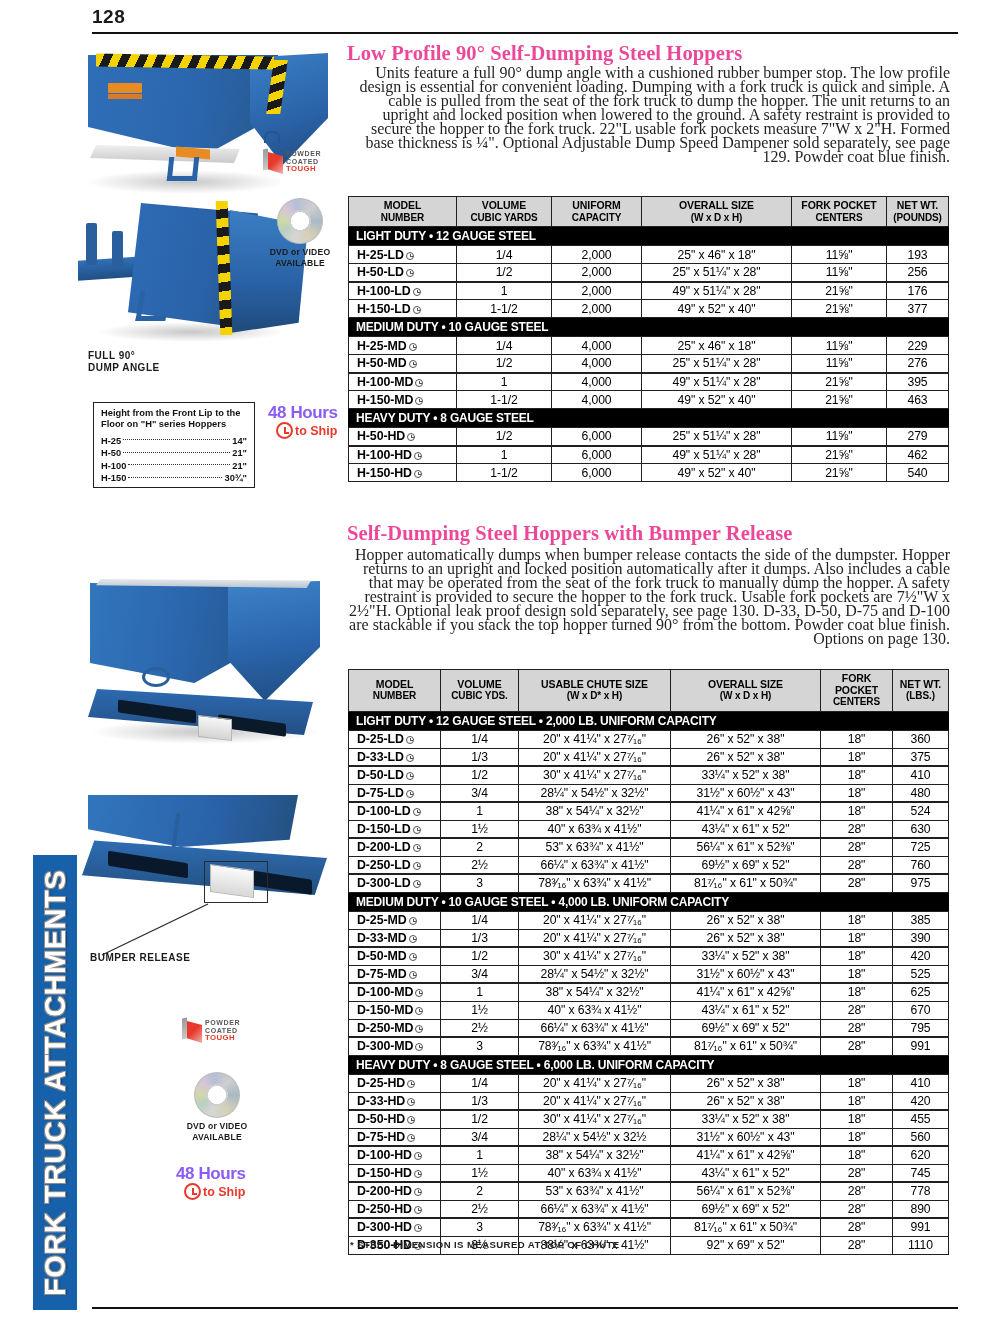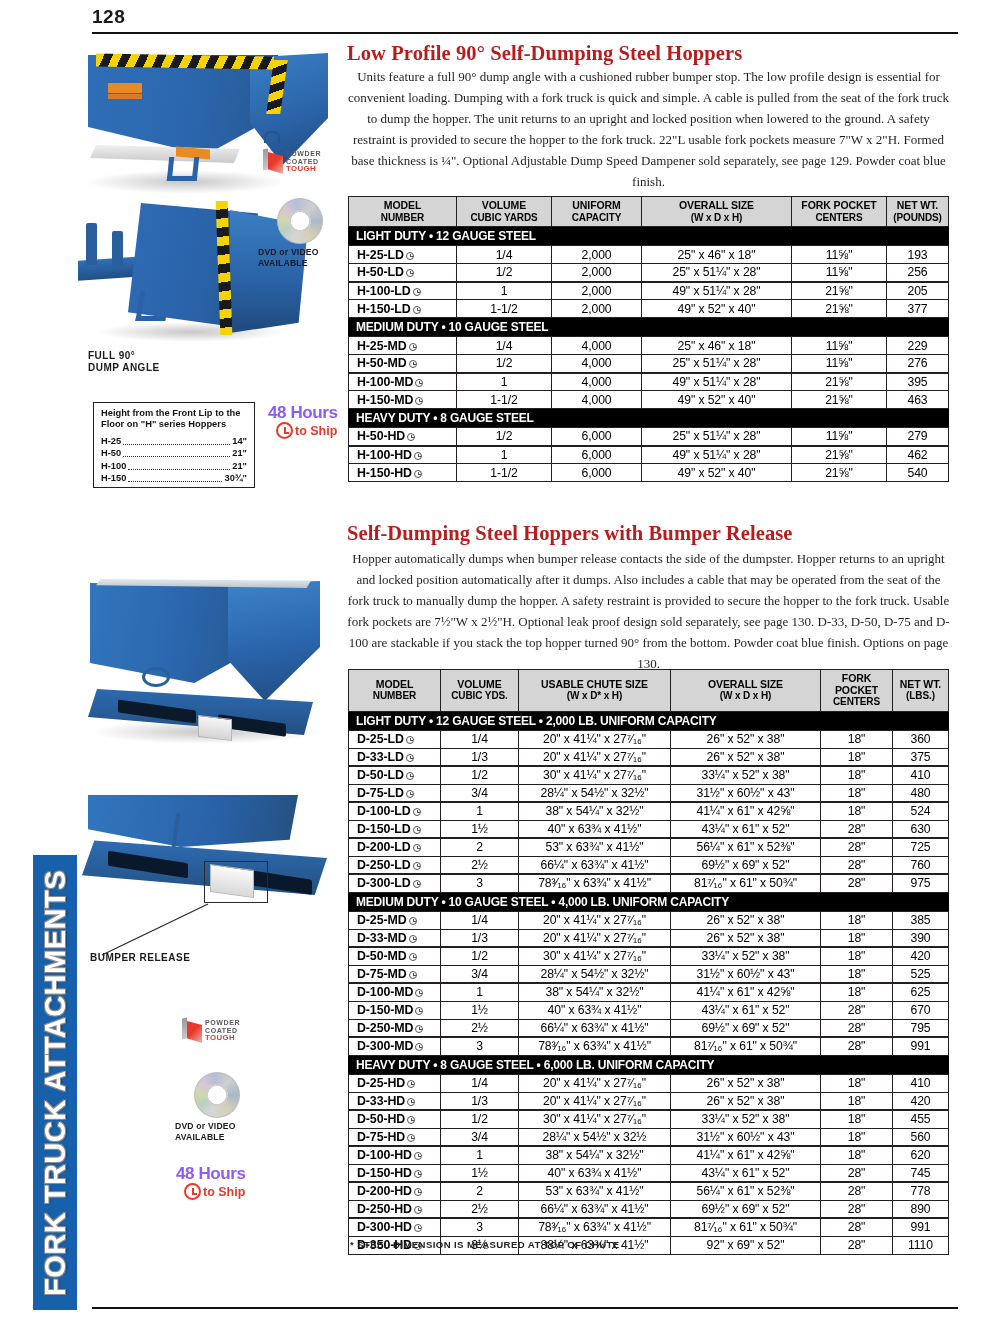--- a/index.html
+++ b/index.html
@@ -49,31 +49,31 @@
       -1px -1px 0 #8c8c8c,  1px -1px 0 #8c8c8c,
       -1px  1px 0 #8c8c8c,  1px  1px 0 #8c8c8c,
        0 2px 2px rgba(0,0,0,.35);
   }
 
   
   .sec-title {
     position:absolute;
     font-family:"Liberation Serif", serif;
     font-weight:bold;
-    color:#b91c1c;
+    color:#ec4899;
     font-size:20.5px;
     letter-spacing:0.1px;
   }
   .sec-body {
     position:absolute;
     font-family:"Liberation Serif", serif;
-    font-size:13px;
-    line-height:21px;
+    font-size:16px;
+    line-height:14px;
     color:#231f20;
-    text-align:center;
+    text-align:right;
   }
 
   
   table.spec {
     position:absolute;
     border-collapse:collapse;
     font-family:"Liberation Sans", sans-serif;
     background:#fff;
     table-layout:fixed;
   }
@@ -142,21 +142,21 @@
     border:1px solid #231f20; background:#fff;
     padding:5px 7px 4px 7px;
   }
   .height-box .hb-title {
     font-family:"Liberation Sans", sans-serif;
     font-weight:bold; font-size:9.3px; line-height:11px; color:#111;
   }
   .height-box .hb-row {
     font-family:"Liberation Sans", sans-serif;
     font-weight:bold; font-size:9.3px; line-height:12.4px; color:#111;
-    display:flex; align-items:flex-end; white-space:nowrap;
+    display:flex; align-items:center; white-space:nowrap;
   }
   .height-box .hb-rows { margin-top:5px; }
   .hb-label { flex:0 0 auto; }
   .hb-dots {
     flex:1 1 auto; border-bottom:1px dotted #333;
     margin:0 2px 2.5px 2px; height:1px;
   }
   .hb-val { flex:0 0 auto; }
 
   
@@ -198,21 +198,21 @@
     clip-path:polygon(0 0, 100% 18%, 100% 100%, 0 78%);
   }
   .pct .pct-txt { line-height:7.6px; padding-top:2px; }
   .pct .pct-txt span {
     display:block; font-family:"Liberation Sans", sans-serif;
     font-size:7px; font-weight:bold; letter-spacing:0.6px; color:#58585a;
   }
   .pct .pct-txt span.tough { color:#e8392c; font-size:7.8px; letter-spacing:0.4px; }
 
   
-  .dvd { position:absolute; width:84px; }
+  .dvd { position:absolute; text-align:center; width:84px; }
   .dvd .disc {
     width:46px; height:46px; border-radius:50%; margin:0 auto;
     background:
       radial-gradient(circle at 50% 50%, #ffffff 0 9px, #cfcfcf 9px 11px, transparent 11px),
       conic-gradient(from 200deg,
         #d6d6d6 0deg, #b9cfc2 40deg, #cfd9a8 70deg,
         #d8c6d6 110deg, #b5bed6 150deg, #cfcfcf 200deg,
         #a9b9c6 250deg, #d3cfb6 300deg, #d6d6d6 360deg);
     box-shadow:0 0 0 1px #bbb inset;
   }
@@ -552,21 +552,21 @@
           <td>25" x 51¼" x 28"</td>
           <td>11⅝"</td>
           <td>256</td>
         </tr>
         <tr class="data thick-top">
           <td class="model">H-100-LD<span class="mark"></span></td>
           <td>1</td>
           <td>2,000</td>
           <td>49" x 51¼" x 28"</td>
           <td>21⅝"</td>
-          <td>205</td>
+          <td>176</td>
         </tr>
         <tr class="data">
           <td class="model">H-150-LD<span class="mark"></span></td>
           <td>1-1/2</td>
           <td>2,000</td>
           <td>49" x 52" x 40"</td>
           <td>21⅝"</td>
           <td>377</td>
         </tr>
         <tr class="group">

